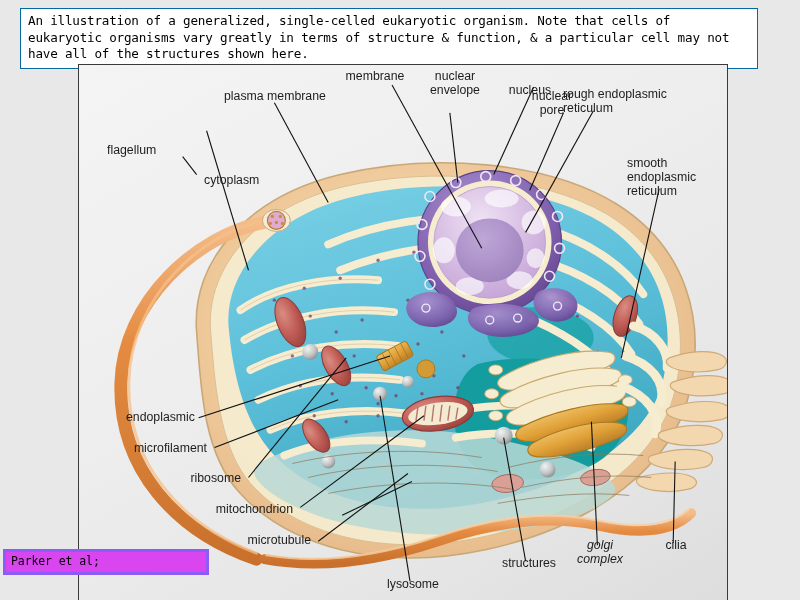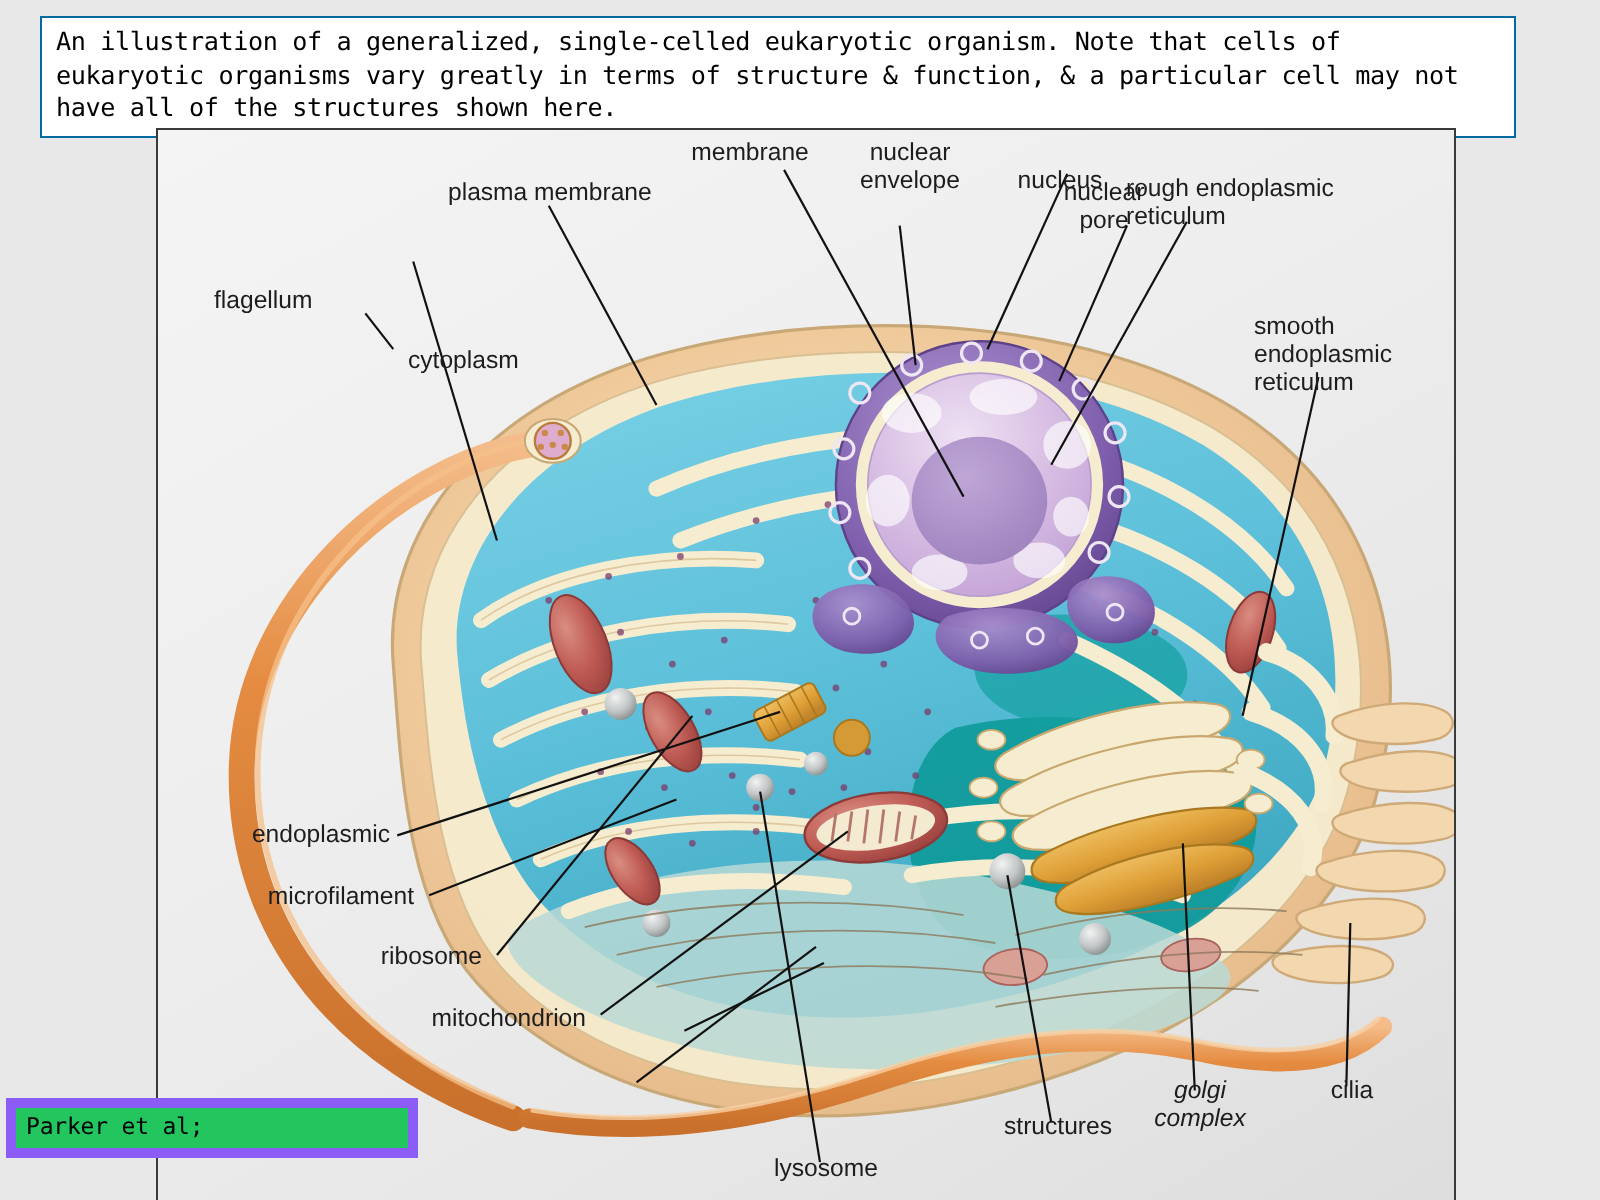--- a/index.html
+++ b/index.html
@@ -17,21 +17,21 @@
     box-sizing:border-box;
     padding:4px 6px 5px 7px;
     font-family:"DejaVu Sans Mono","Liberation Mono",monospace;
     font-size:12.6px;line-height:16.5px;color:#000;
     letter-spacing:-0.2px;
   }
 
   
   #attribution-box{
     position:absolute;left:3px;top:549px;width:206px;
-    background:#22c55e;border:5px solid #8b5cf6;
+    background:#d946ef;border:3px solid #8b5cf6;
     box-sizing:border-box;padding:2px 4px 3px 5px;
     font-family:"DejaVu Sans Mono","Liberation Mono",monospace;
     font-size:11.5px;line-height:14.6px;color:#000;
     z-index:40;letter-spacing:-0.1px;
   }
 
   
   #diagram-panel{
     position:absolute;left:78px;top:64px;width:650px;height:545px;
     border:1px solid #3a3a3a;box-sizing:border-box;
@@ -415,20 +415,21 @@
 pore</div>
   <div class="lbl" style="left:484px;top:22px;">rough endoplasmic
 reticulum</div>
   <div class="lbl" style="left:548px;top:76px;margin-top:15px;">smooth
 endoplasmic
 reticulum</div>
   <div class="lbl rt" style="left:6px;top:345px;width:110px;">endoplasmic</div>
   <div class="lbl rt" style="left:0px;top:376px;width:128px;">microfilament</div>
   <div class="lbl rt" style="left:28px;top:406px;width:134px;">ribosome</div>
   <div class="lbl rt" style="left:38px;top:437px;width:176px;">mitochondrion</div>
+  <div class="lbl rt" style="left:62px;top:468px;width:170px;">microtubule</div>
   <div class="lbl ctr" style="left:294px;top:512px;width:80px;">lysosome</div>
   <div class="lbl ctr" style="left:404px;top:491px;width:92px;">structures</div>
   <div class="lbl ctr" style="left:488px;top:473px;width:66px;font-style:italic;">golgi
 complex</div>
   <div class="lbl ctr" style="left:574px;top:473px;width:46px;">cilia</div>
 </div>
 
 <div id="attribution-box">
   <div>Parker et al;</div>
 </div>

